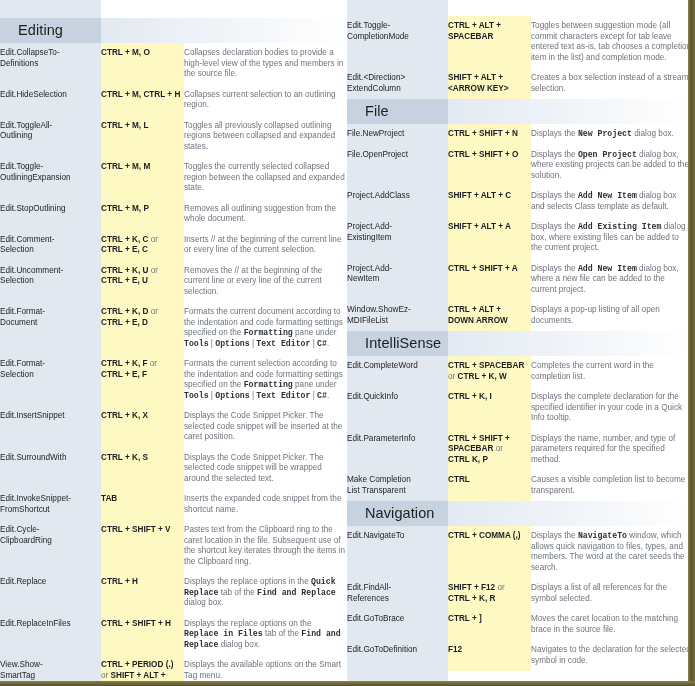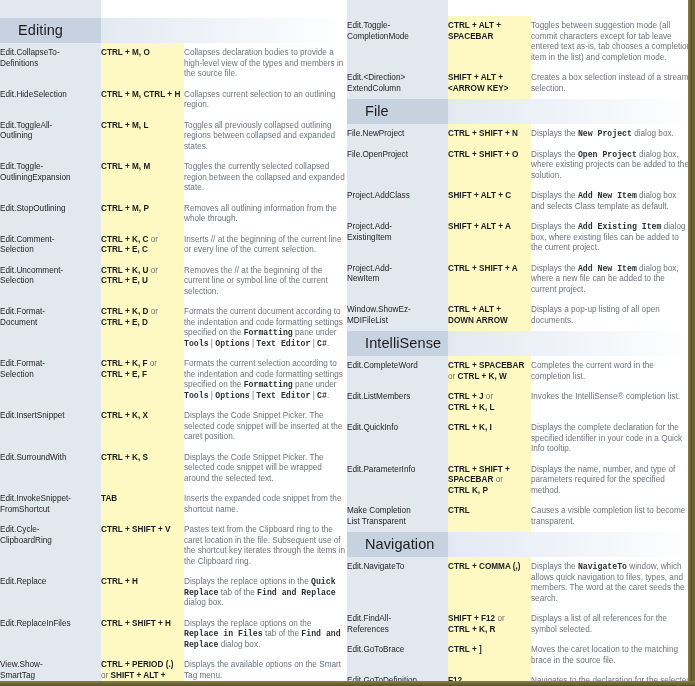--- a/index.html
+++ b/index.html
@@ -190,31 +190,31 @@
                 <td class="desc">Toggles all previously collapsed outlining regions between collapsed and expanded states.</td>
               </tr>
               <tr>
                 <td class="cmd">Edit.Toggle-<br>OutliningExpansion</td>
                 <td class="keys">CTRL + M, M</td>
                 <td class="desc">Toggles the currently selected collapsed region between the collapsed and expanded state.</td>
               </tr>
               <tr>
                 <td class="cmd">Edit.StopOutlining</td>
                 <td class="keys">CTRL + M, P</td>
-                <td class="desc">Removes all outlining information from the whole through.</td>
+                <td class="desc">Removes all outlining suggestion from the whole document.</td>
               </tr>
               <tr>
                 <td class="cmd">Edit.Comment-<br>Selection</td>
                 <td class="keys">CTRL + K, C <span class="plain">or</span><br>CTRL + E, C</td>
                 <td class="desc">Inserts // at the beginning of the current line or every line of the current selection.</td>
               </tr>
               <tr>
                 <td class="cmd">Edit.Uncomment-<br>Selection</td>
                 <td class="keys">CTRL + K, U <span class="plain">or</span><br>CTRL + E, U</td>
-                <td class="desc">Removes the // at the beginning of the current line or symbol line of the current selection.</td>
+                <td class="desc">Removes the // at the beginning of the current line or every line of the current selection.</td>
               </tr>
               <tr>
                 <td class="cmd">Edit.Format-<br>Document</td>
                 <td class="keys">CTRL + K, D <span class="plain">or</span><br>CTRL + E, D</td>
                 <td class="desc">Formats the current document according to the indentation and code formatting settings specified on the <b>Formatting</b> pane under <b>Tools</b> | <b>Options</b> | <b>Text Editor</b> | <b>C#</b>.</td>
               </tr>
               <tr>
                 <td class="cmd">Edit.Format-<br>Selection</td>
                 <td class="keys">CTRL + K, F <span class="plain">or</span><br>CTRL + E, F</td>
                 <td class="desc">Formats the current selection according to the indentation and code formatting settings specified on the <b>Formatting</b> pane under <b>Tools</b> | <b>Options</b> | <b>Text Editor</b> | <b>C#</b>.</td>
@@ -333,25 +333,20 @@
               <col class="c2">
               <col class="c3">
             </colgroup>
             <tbody>
               <tr>
                 <td class="cmd">Edit.CompleteWord</td>
                 <td class="keys">CTRL + SPACEBAR<br><span class="plain">or</span> CTRL + K, W</td>
                 <td class="desc">Completes the current word in the completion list.</td>
               </tr>
               <tr>
-                <td class="cmd">Edit.ListMembers</td>
-                <td class="keys">CTRL + J <span class="plain">or</span><br>CTRL + K, L</td>
-                <td class="desc">Invokes the IntelliSense® completion list.</td>
-              </tr>
-              <tr>
                 <td class="cmd">Edit.QuickInfo</td>
                 <td class="keys">CTRL + K, I</td>
                 <td class="desc">Displays the complete declaration for the specified identifier in your code in a Quick Info tooltip.</td>
               </tr>
               <tr>
                 <td class="cmd">Edit.ParameterInfo</td>
                 <td class="keys">CTRL + SHIFT +<br>SPACEBAR <span class="plain">or</span><br>CTRL K, P</td>
                 <td class="desc">Displays the name, number, and type of parameters required for the specified method.</td>
               </tr>
               <tr>

